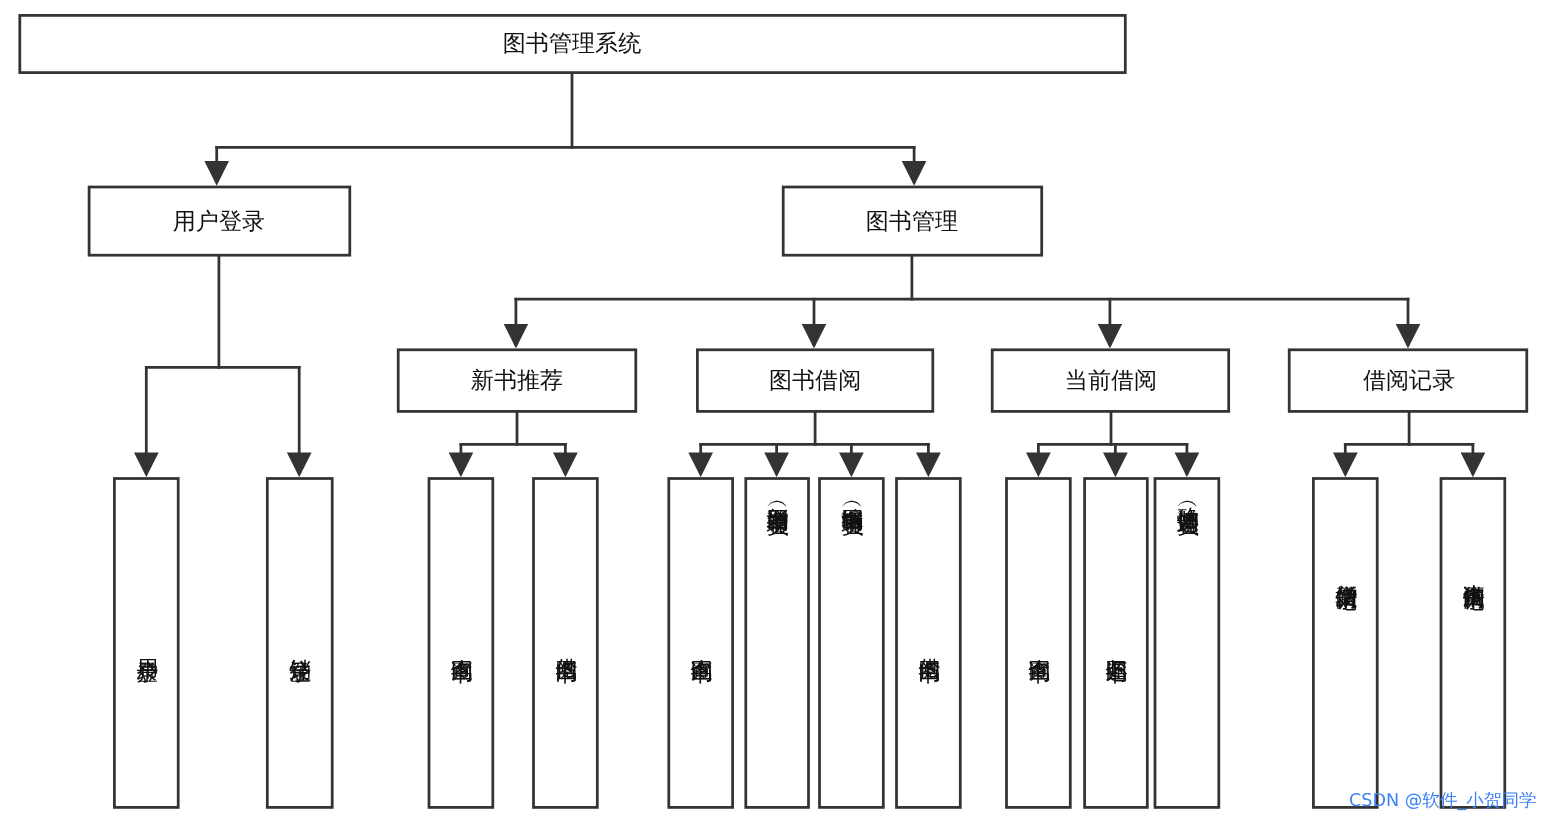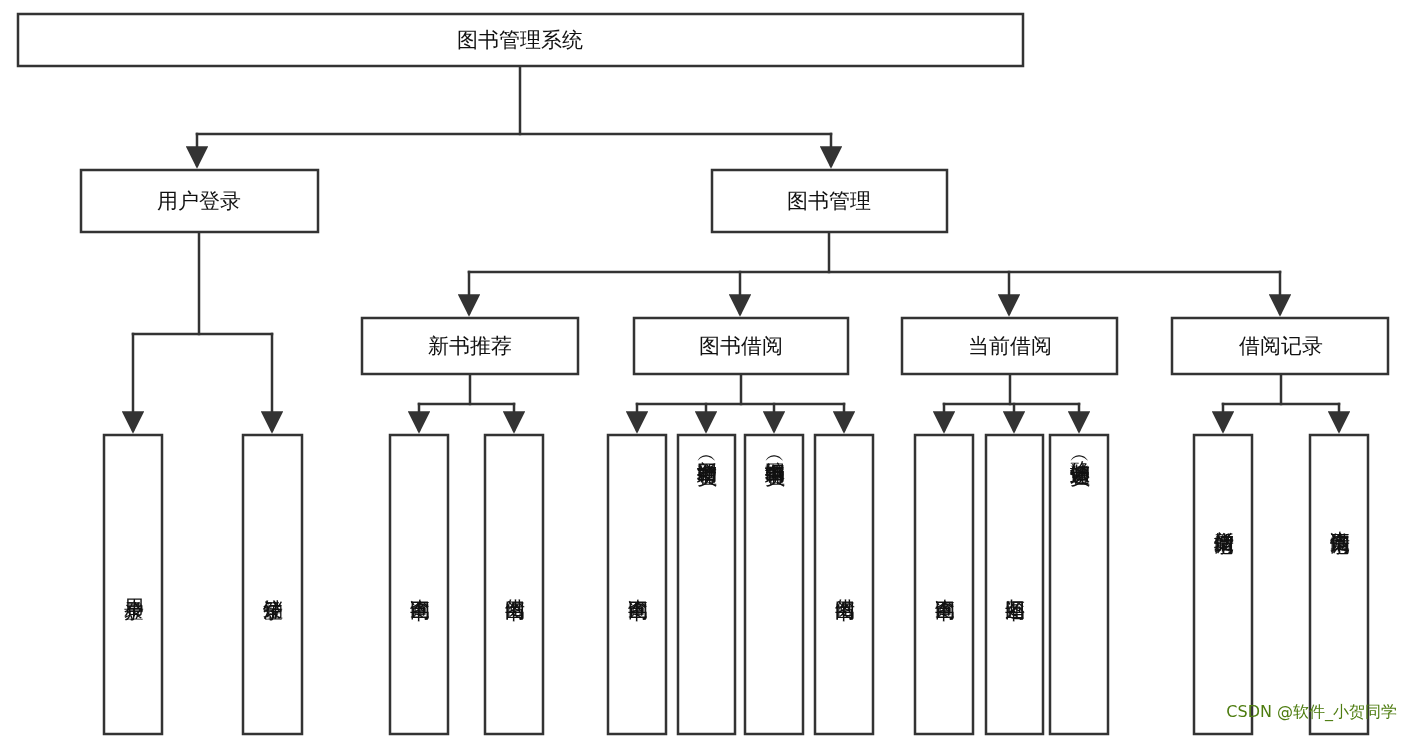--- a/index.html
+++ b/index.html
@@ -40,24 +40,24 @@
     text-anchor: middle;
     dominant-baseline: middle;
   }
   .nodelabel.vertical {
     font-size: 20px;
     letter-spacing: 1px;
   }
   .watermark {
     position: absolute;
     right: 8px;
-    bottom: 24px;
+    bottom: 8px;
     font-family: "DejaVu Sans", "Liberation Sans", sans-serif;
     font-size: 16px;
-    color: #4d7c0f;
+    color: #3b82f6;
     white-space: nowrap;
     user-select: none;
     pointer-events: none;
   }
 </style>
 </head>
 <body>
 
 <svg id="diagram" viewBox="0 0 1405 747">
   <defs>

